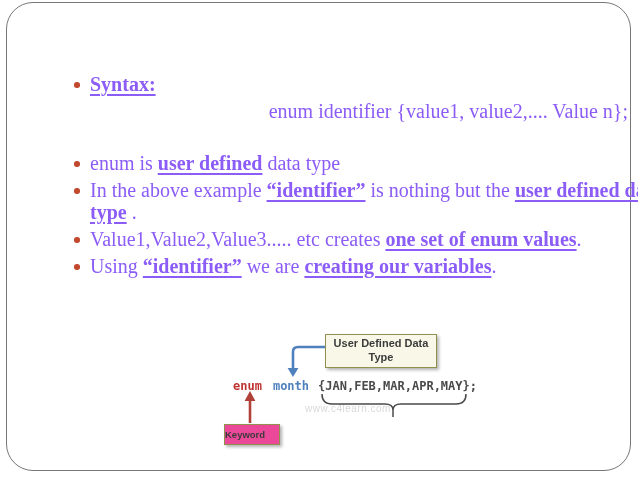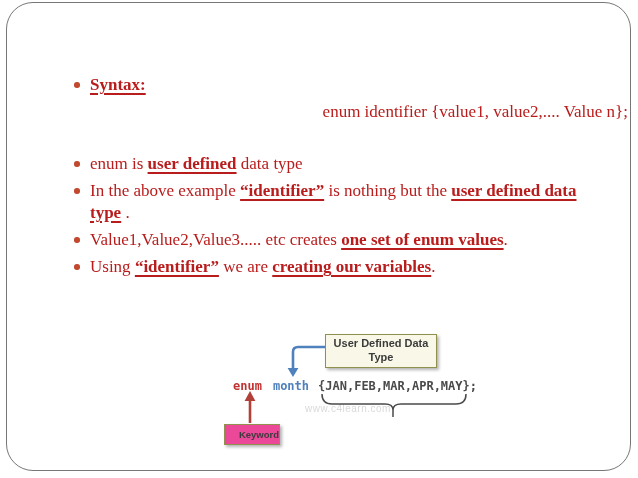--- a/index.html
+++ b/index.html
@@ -12,36 +12,36 @@
     border:1.5px solid var(--frame,#777);border-radius:27px;
     pointer-events:none;
   }
   .title{
     position:absolute;left:68px;top:11px;
     font-size:29px;color:var(--title,#5b6366);letter-spacing:.2px;
     white-space:nowrap;
   }
   .content{position:absolute;left:68px;top:73px;width:560px;}
   .row{
-    position:relative;padding-left:22px;line-height:23px;font-size:17px;
-    color:#b91c1c;white-space:nowrap;margin-bottom:4px;
+    position:relative;padding-left:22px;line-height:23px;font-size:20px;
+    color:#8b5cf6;white-space:nowrap;margin-bottom:4px;
   }
   .row.gap-after{margin-bottom:29px;text-align:right;}
   .row.continuation{margin-top:-5px;}
   .dot{
     position:absolute;left:6px;top:9px;width:5.5px;height:5.5px;
     border-radius:50%;background:var(--dot,#c2492e);
   }
   .seg.e{
     font-weight:bold;text-decoration:underline;
     text-decoration-thickness:1.5px;text-underline-offset:2.5px;
   }
   
   .dg-box{
-    position:absolute;display:flex;align-items:center;justify-content:flex-end;
+    position:absolute;display:flex;align-items:center;justify-content:flex-start;
     background:var(--boxbg,#f9f8e8);border:1px solid var(--boxbd,#90914f);
     box-shadow:2px 2px 3px rgba(0,0,0,.3);
     font-family:"Liberation Sans",sans-serif;font-weight:bold;
     color:#3b3b3b;text-align:center;line-height:1.25;
   }
   #udt-box{left:325px;top:334px;width:110px;height:32px;font-size:11px;}
   #keyword-box{left:224px;top:424px;width:54px;height:19px;font-size:9.5px;background:#ec4899;}
   #values-box{left:320px;top:417px;width:146px;height:34px;font-size:11.5px;}
   .code-line{
     position:absolute;left:233px;top:379px;

